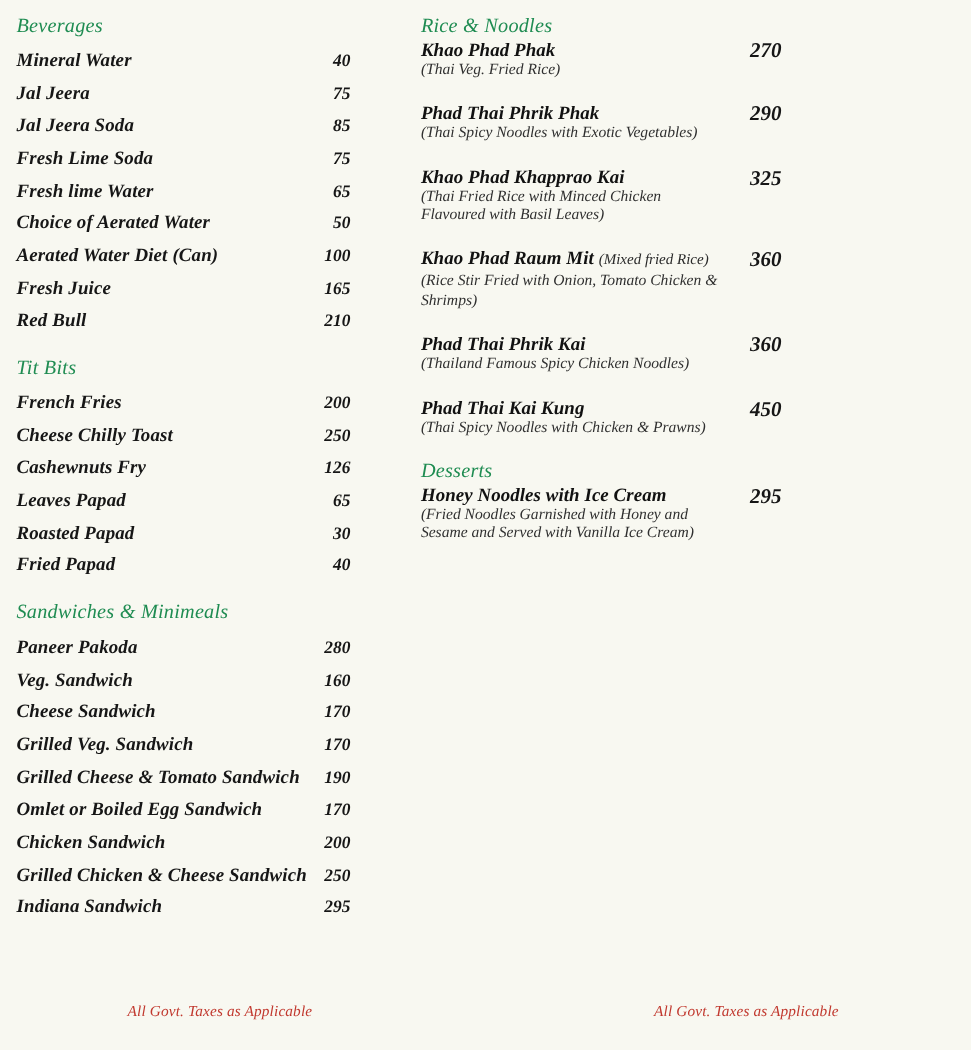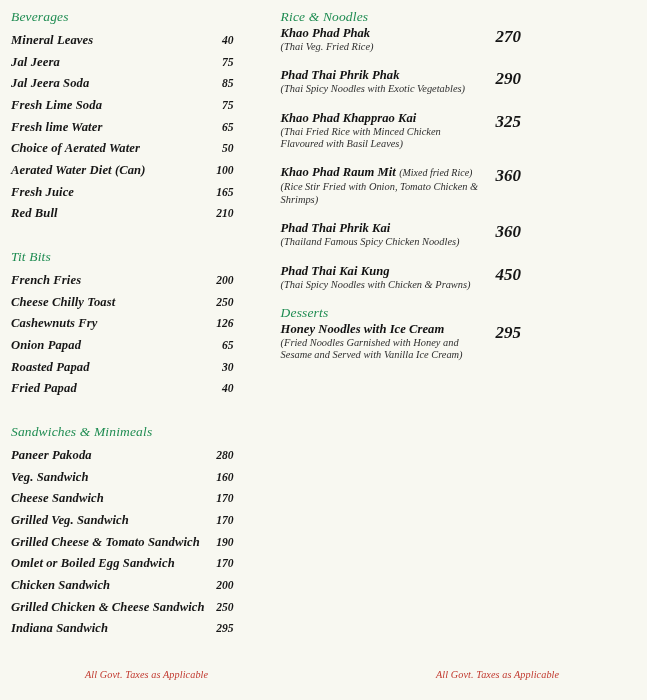--- a/index.html
+++ b/index.html
@@ -55,21 +55,21 @@
   }
 
   .section-left {
     margin-bottom: 8px;
   }
   .section-right {
     margin-bottom: 1px;
   }
 
   .section-block-left + .section-block-left {
-    margin-top: 22px;
+    margin-top: 10px;
   }
 
   
   .row-simple {
     display: flex;
     align-items: baseline;
     justify-content: space-between;
     height: 21.7px;
   }
   .row-simple .item-name {
@@ -116,21 +116,21 @@
   }
   .rd-sub {
     font-size: 10.4px;
     font-weight: normal;
     color: #2f2f2f;
     line-height: 12.4px;
     letter-spacing: 0;
     margin-top: 0.5px;
   }
   .row-desc .item-price {
-    font-size: 17px;
+    font-size: 14px;
     font-weight: bold;
     color: #161616;
     text-align: right;
     min-width: 30px;
     flex: none;
     padding-top: 1px;
   }
 
   .desserts-block {
   }
@@ -150,21 +150,21 @@
 </style>
 </head>
 <body>
 
 <div class="menu-page">
 
   <div class="column column-left">
       <div class="section-block-left">
         <div class="section-heading section-left">Beverages</div>
         <div class="row-simple">
-          <span class="item-name">Mineral Leaves</span>
+          <span class="item-name">Mineral Water</span>
           <span class="item-price">40</span>
         </div>
         <div class="row-simple">
           <span class="item-name">Jal Jeera</span>
           <span class="item-price">75</span>
         </div>
         <div class="row-simple">
           <span class="item-name">Jal Jeera Soda</span>
           <span class="item-price">85</span>
         </div>
@@ -201,21 +201,21 @@
         </div>
         <div class="row-simple">
           <span class="item-name">Cheese Chilly Toast</span>
           <span class="item-price">250</span>
         </div>
         <div class="row-simple">
           <span class="item-name">Cashewnuts Fry</span>
           <span class="item-price">126</span>
         </div>
         <div class="row-simple">
-          <span class="item-name">Onion Papad</span>
+          <span class="item-name">Leaves Papad</span>
           <span class="item-price">65</span>
         </div>
         <div class="row-simple">
           <span class="item-name">Roasted Papad</span>
           <span class="item-price">30</span>
         </div>
         <div class="row-simple">
           <span class="item-name">Fried Papad</span>
           <span class="item-price">40</span>
         </div>

